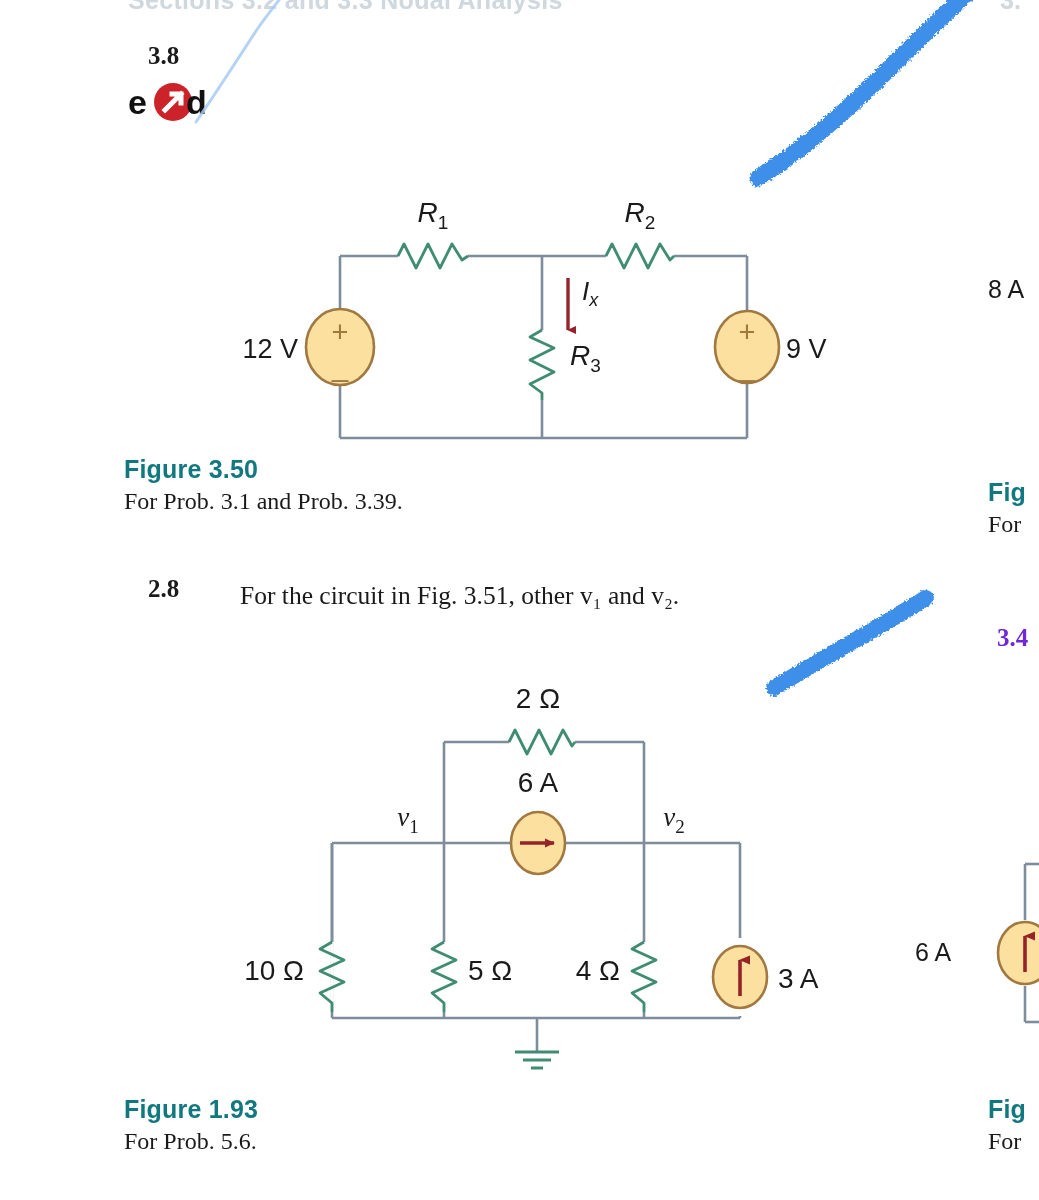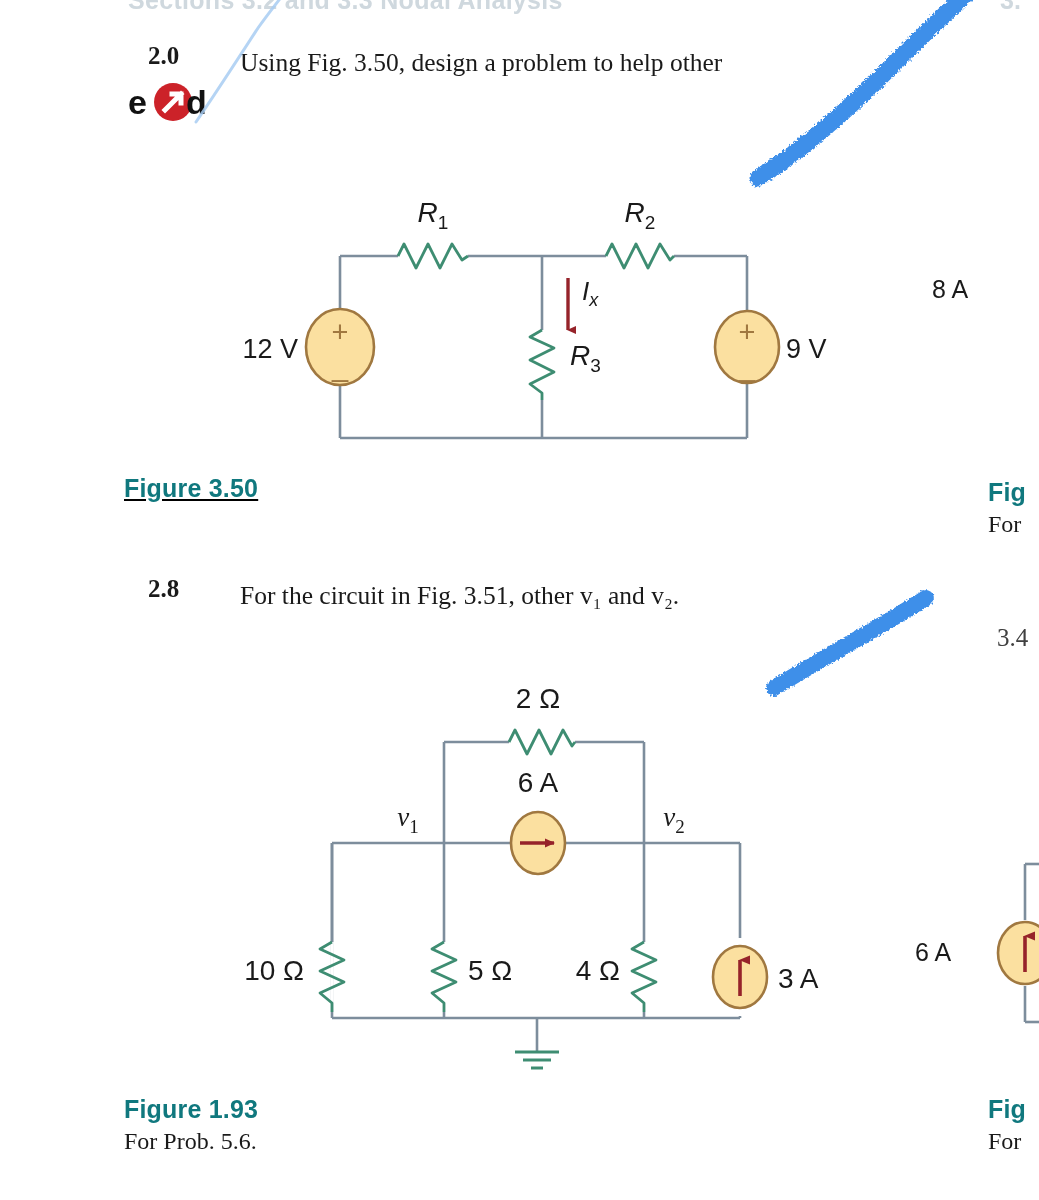--- a/index.html
+++ b/index.html
@@ -67,38 +67,37 @@
 
   
   .clip-lab{
     position:absolute;
     font-family:"Liberation Sans", sans-serif;
     font-size:25px;color:#1a1a1a;white-space:nowrap;
   }
   .clip-num{
     position:absolute;
     font-family:"Liberation Serif", serif;
-    font-weight:normal;font-size:25px;color:#404040;white-space:nowrap;
+    font-weight:bold;font-size:25px;color:#6d28d9;white-space:nowrap;
   }
 
   
   .marker{position:absolute;pointer-events:none;}
 </style>
 </head>
 <body>
 
 <div class="page">
 
   <div class="runhead">Sections 3.2 and 3.3   Nodal Analysis</div>
   <div class="runhead-r">3.</div>
 
   <div class="prob" style="left:148px;top:42px;">
-    <span class="num">2.0</span>
+    <span class="num">3.8</span>
     <div class="body">
-      <span class="ln">Using Fig. 3.50, design a problem to help other</span>
     </div>
   </div>
 
   <div class="ezd" style="left:124px;top:80px;">
     <svg width="104" height="42" viewBox="0 0 104 42">
 
       <circle cx="49" cy="22" r="19" fill="#cc2229"></circle>
       <path d="M41 30 L57 14 M57 14 L48 14 M57 14 L57 23" stroke="#ffffff" stroke-width="5" fill="none" stroke-linecap="square"></path>
       <text x="4" y="34" font-family="Liberation Sans, sans-serif" font-size="34" font-weight="bold" fill="#111111">e</text>
       <text x="62" y="34" font-family="Liberation Sans, sans-serif" font-size="34" font-weight="bold" fill="#111111">d</text>
@@ -160,22 +159,23 @@
         R<tspan font-size="19" dy="7" font-style="normal">3</tspan>
       </text>
       <text x="352" y="110" font-family="Liberation Sans, sans-serif" font-size="26" font-style="italic" fill="#1a1a1a">
         I<tspan font-size="18" dy="6">x</tspan>
       </text>
       <text x="68" y="168" text-anchor="end" font-family="Liberation Sans, sans-serif" font-size="27" fill="#1a1a1a">12 V</text>
       <text x="556" y="168" font-family="Liberation Sans, sans-serif" font-size="27" fill="#1a1a1a">9 V</text>
     </svg>
   </div>
 
-  <div class="figcap" style="left:124px;top:474px;text-decoration:underline;">
+  <div class="figcap" style="left:124px;top:455px;">
     <span class="t">Figure 3.50</span>
+    <span class="s">For Prob. 3.1 and Prob. 3.39.</span>
   </div>
 
   <div class="prob" style="left:148px;top:575px;">
     <span class="num">2.8</span>
     <div class="body">
       <span class="ln">For the circuit in Fig. 3.51, other v₁ and v₂.</span>
     </div>
   </div>
 
   <div class="circuit" style="left:232px;top:680px;">
@@ -256,21 +256,21 @@
       <text x="388" y="300" text-anchor="end" font-family="Liberation Sans, sans-serif" font-size="28" fill="#1a1a1a">4 Ω</text>
       <text x="546" y="308" font-family="Liberation Sans, sans-serif" font-size="28" fill="#1a1a1a">3 A</text>
     </svg>
   </div>
 
   <div class="figcap" style="left:124px;top:1095px;">
     <span class="t">Figure 1.93</span>
     <span class="s">For Prob. 5.6.</span>
   </div>
 
-  <div class="clip-lab" style="left:932px;top:275px;">8 A</div>
+  <div class="clip-lab" style="left:988px;top:275px;">8 A</div>
 
   <div class="figcap" style="left:988px;top:478px;">
     <span class="t">Fig</span>
     <span class="s">For </span>
   </div>
 
   <div class="clip-num" style="left:997px;top:624px;">3.4</div>
 
   <div class="circuit" style="left:985px;top:862px;">
     <svg width="60" height="190" viewBox="0 0 60 190">

